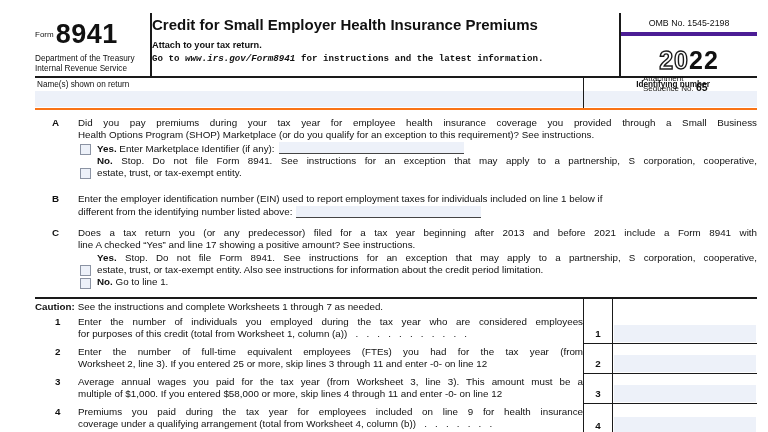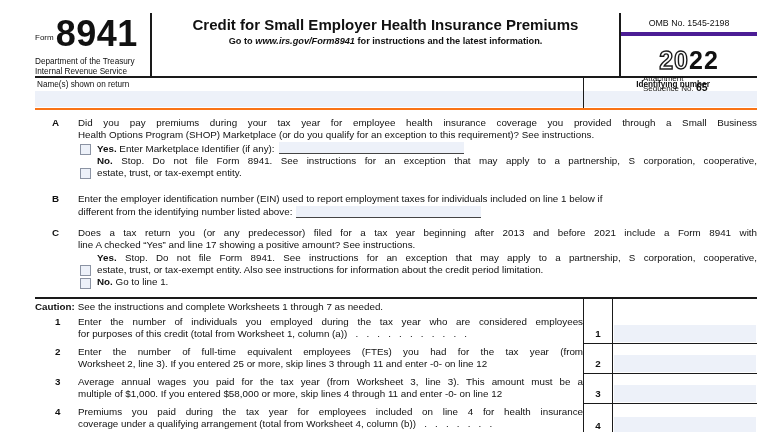--- a/index.html
+++ b/index.html
@@ -2,26 +2,26 @@
 <html><head>
 <meta charset="utf-8">
 <style>
   html,body{margin:0;padding:0;background:#fff;}
   body{width:768px;height:432px;overflow:hidden;font-family:"Liberation Sans","DejaVu Sans",sans-serif;color:#111;}
   .page{width:722px;margin:0 11px 0 35px;padding-top:13px;}
   
   .hdr{display:flex;height:63px;border-bottom:2px solid #1a1a1a;}
   .hdr-left{width:117px;border-right:2px solid #1a1a1a;padding-top:9px;box-sizing:border-box;}
   .formword{font-size:8px;vertical-align:6px;margin-right:2px;}
-  .formnum{font-size:36px;font-weight:bold;letter-spacing:.5px;line-height:24px;}
+  .formnum{font-size:27px;font-weight:bold;letter-spacing:.5px;line-height:24px;}
   .agency{font-size:8.2px;line-height:9.6px;margin-top:7px;}
-  .hdr-center{flex:1;text-align:center;padding-top:3px;}
+  .hdr-center{flex:1;text-align:left;padding-top:3px;}
   .title{font-size:15px;font-weight:bold;line-height:17px;}
   .attach{font-size:9.2px;font-weight:bold;margin-top:7px;}
-  .goto{font-size:9.2px;font-weight:bold;margin-top:3px;}
+  .goto{font-size:9.2px;font-weight:bold;margin-top:3px;font-family:Liberation Mono, monospace;}
   .goto i{font-style:italic;}
   .hdr-right{width:138px;border-left:2px solid #1a1a1a;box-sizing:border-box;text-align:center;}
   .omb{font-size:8.8px;padding:5px 2px 4px 2px;border-bottom:4px solid #4c1d95;text-align:center;}
   .year{font-size:25px;font-weight:bold;line-height:25px;margin-top:12px;letter-spacing:1px;}
   .yr-o{color:#fff;-webkit-text-stroke:1.4px #1a1a1a;}
   .attseq{font-size:8px;text-align:left;padding-left:22px;line-height:9px;margin-top:1px;}
   .seqnum{font-size:10.5px;font-weight:bold;}
   
   .namerow{display:flex;height:30px;border-bottom:2px solid #f97316;}
   .namecell{flex:1;position:relative;}
@@ -65,20 +65,21 @@
   <div class="hdr">
     <div class="hdr-left">
       <div><span class="formword">Form</span><span class="formnum">8941</span></div>
       <div class="agency">
         <div>Department of the Treasury</div>
         <div>Internal Revenue Service</div>
       </div>
     </div>
     <div class="hdr-center">
       <div class="title">Credit for Small Employer Health Insurance Premiums</div>
+      <div class="attach">Attach to your tax return.</div>
       <div class="goto"><span>Go to </span><i>www.irs.gov/Form8941</i><span> for instructions and the latest information.</span></div>
     </div>
     <div class="hdr-right">
       <div class="omb">OMB No. 1545-2198</div>
       <div class="year"><span class="yr-o">20</span><span>22</span></div>
       <div class="attseq">
         <div>Attachment</div>
         <div><span>Sequence No. </span><span class="seqnum">65</span></div>
       </div>
     </div>
@@ -198,21 +199,21 @@
       <div class="ncell">3</div>
       <div class="vcell">
           <div class="vinput"></div>
         </div>
     </div>
 
     <div class="trow line-row-last trow bb">
       <div class="tcell tflex">
           <div class="qletter">4</div>
           <div style="flex:1">
-            <div class="just">Premiums you paid during the tax year for employees included on line 4 for health insurance</div>
+            <div class="just">Premiums you paid during the tax year for employees included on line 9 for health insurance</div>
             <div>coverage under a qualifying arrangement (total from Worksheet 4, column (b))&nbsp;&nbsp;&nbsp;.&nbsp;&nbsp;&nbsp;.&nbsp;&nbsp;&nbsp;.&nbsp;&nbsp;&nbsp;.&nbsp;&nbsp;&nbsp;.&nbsp;&nbsp;&nbsp;.&nbsp;&nbsp;&nbsp;.</div>
           </div>
         </div>
       <div class="ncell">4</div>
       <div class="vcell">
           <div class="vinput"></div>
         </div>
     </div>
   </div>
 

